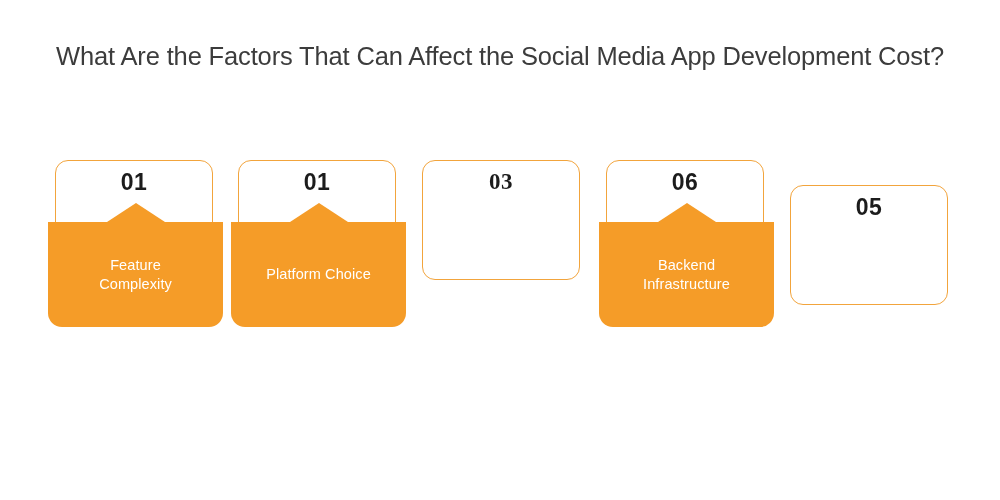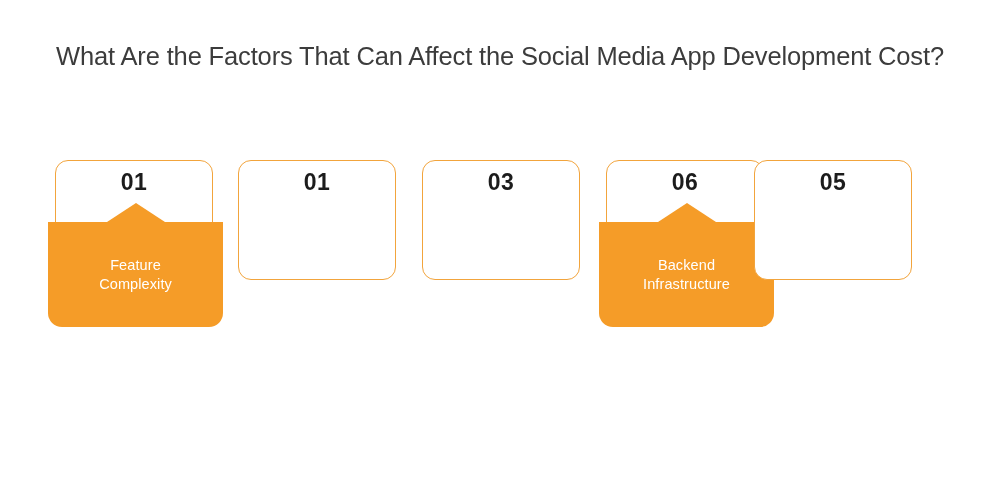--- a/index.html
+++ b/index.html
@@ -130,36 +130,40 @@
       <div class="card-body">
         <div class="card-notch"></div>
         <div class="card-label">Feature
 Complexity</div>
       </div>
     </div>
 
     <div class="card" style="left:187px;">
       <div class="card-outline"></div>
       <div class="card-number">01</div>
+      <div class="card-body">
+        <div class="card-notch"></div>
+        <div class="card-label">Platform Choice</div>
+      </div>
     </div>
 
-    <div class="card" style="left:371px;">
+    <div class="card" style="left:371px;font-family:Liberation Serif, serif;">
       <div class="card-outline"></div>
       <div class="card-number">03</div>
     </div>
 
     <div class="card" style="left:555px;">
       <div class="card-outline"></div>
       <div class="card-number">06</div>
       <div class="card-body">
         <div class="card-notch"></div>
         <div class="card-label">Backend
 Infrastructure</div>
       </div>
     </div>
 
-    <div class="card" style="left:703px;">
+    <div class="card" style="left:739px;margin-top:25px;">
       <div class="card-outline"></div>
       <div class="card-number">05</div>
     </div>
 
   </div>
 </div>
 
 </body></html>

